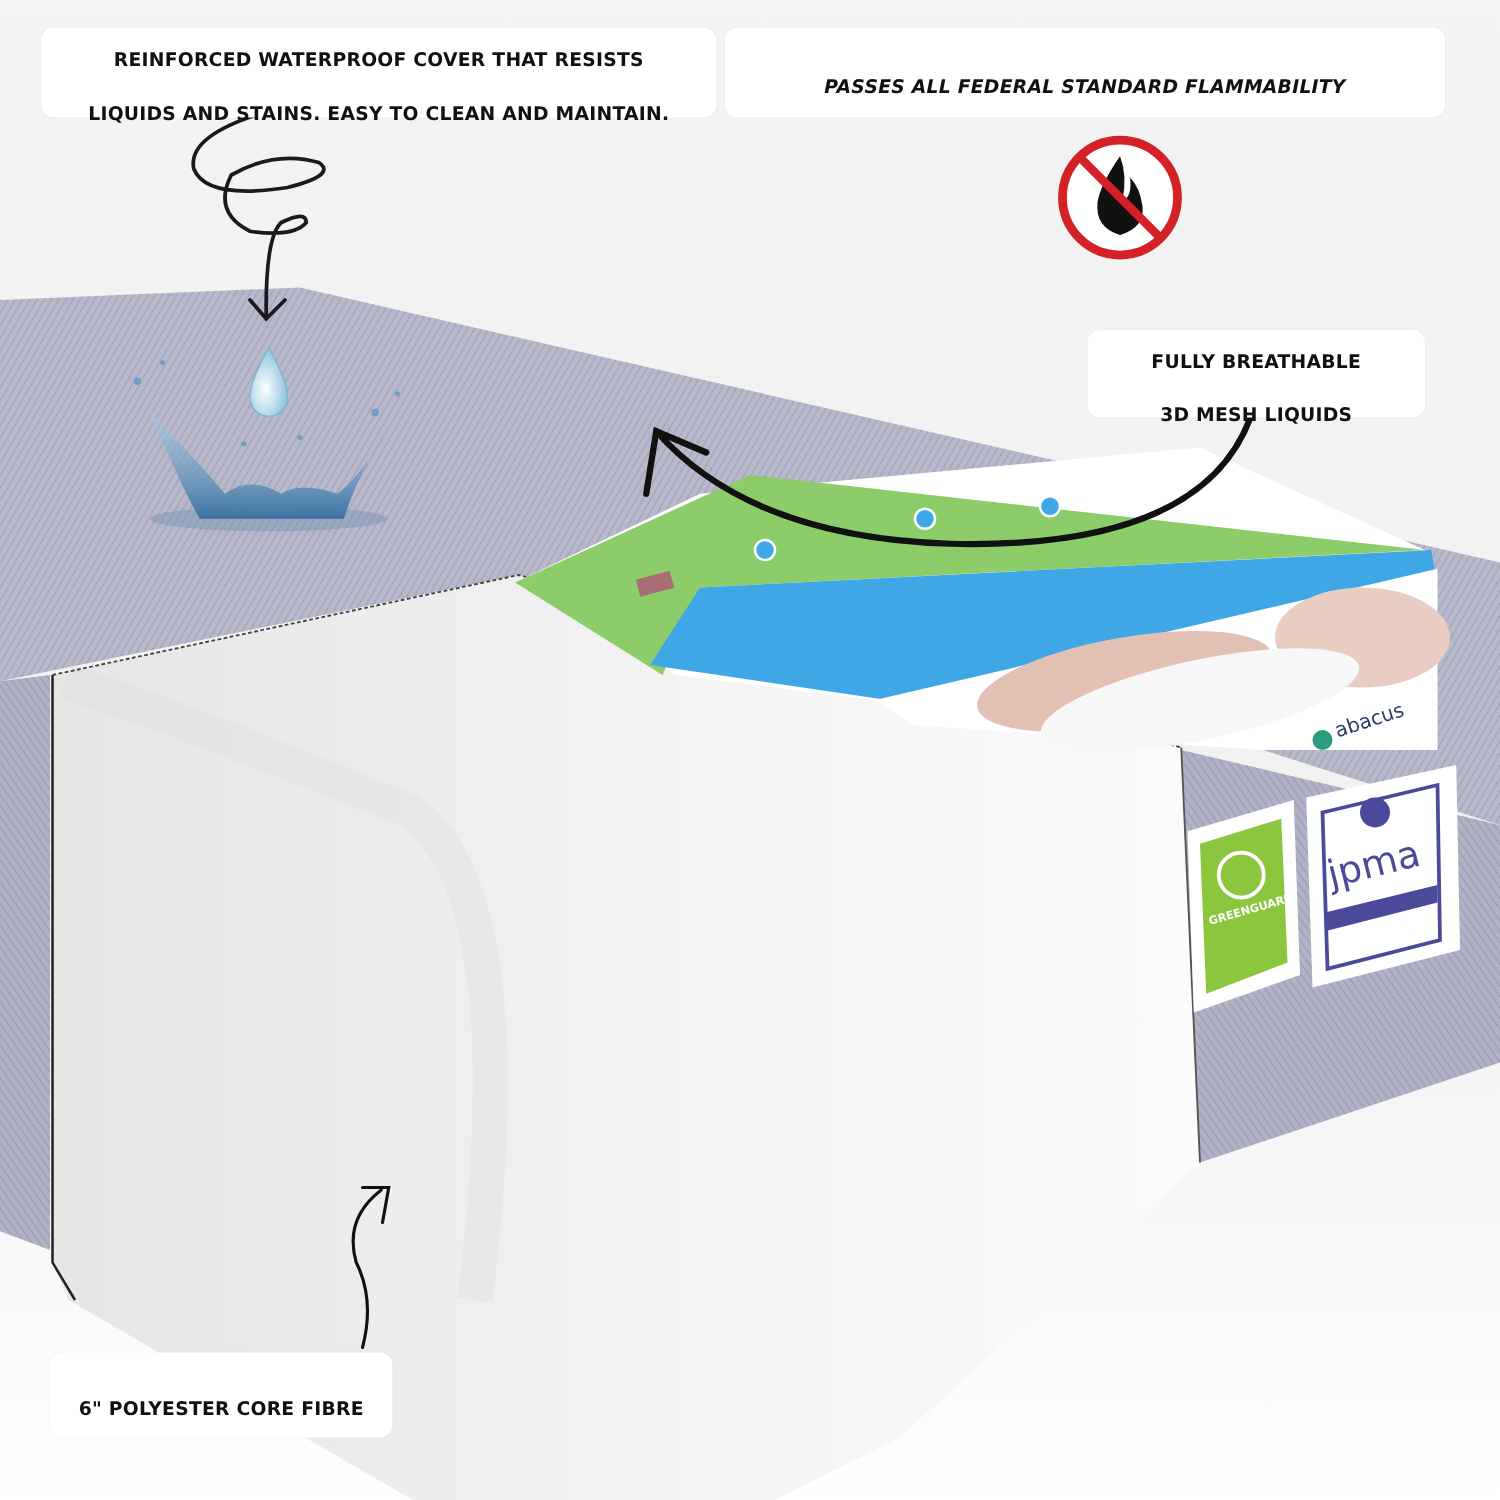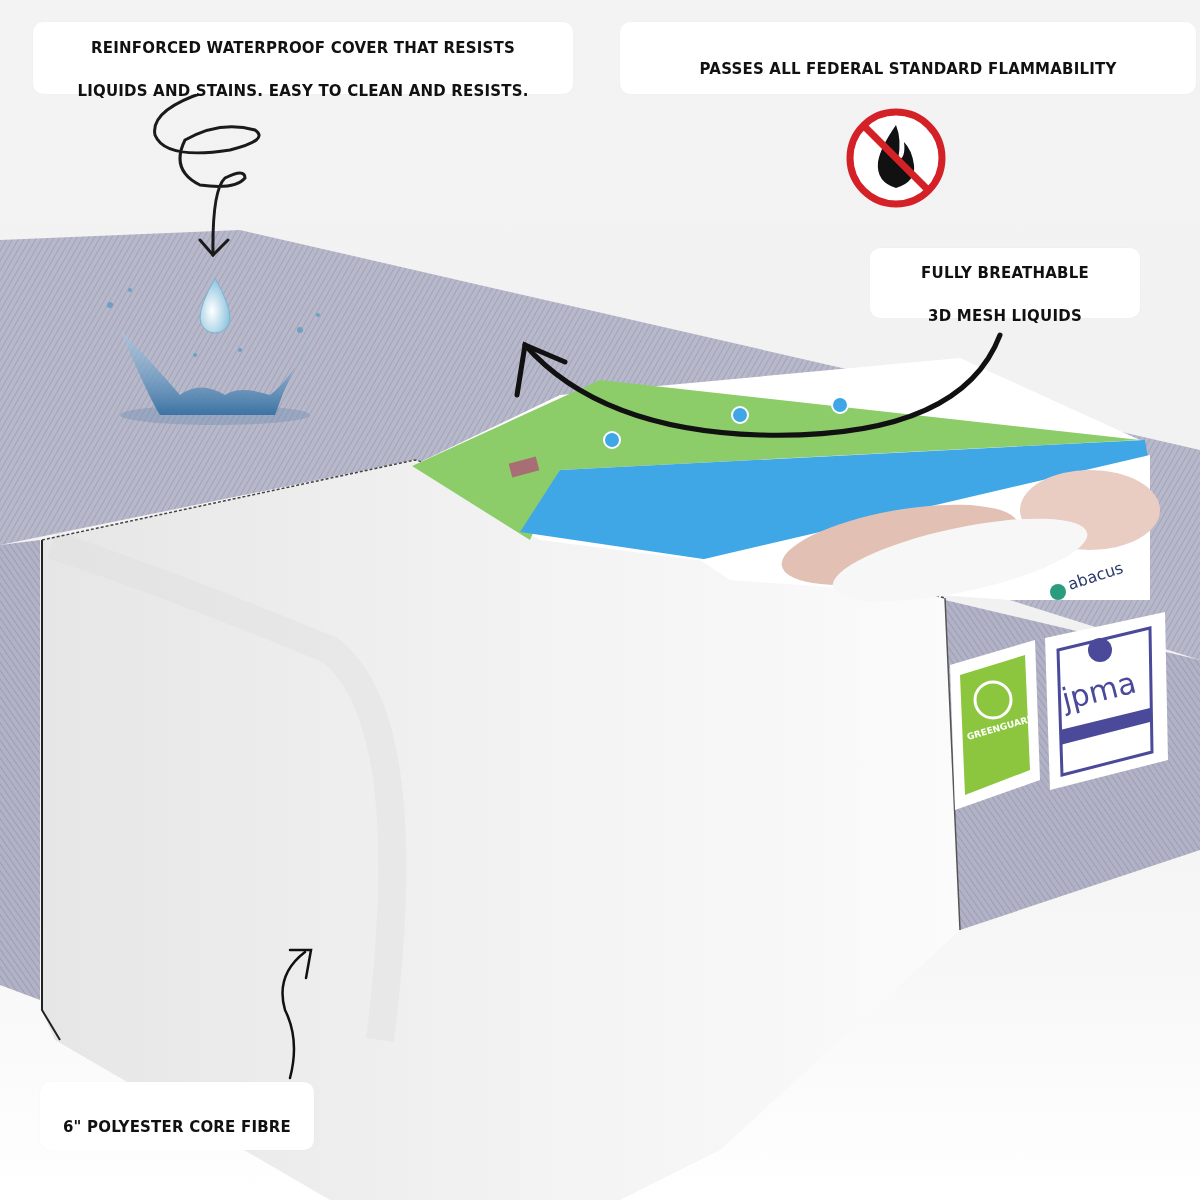--- a/index.html
+++ b/index.html
@@ -12,22 +12,22 @@
   svg.art { position: absolute; left: 0; top: 0; width: 1200px; height: 1200px; }
 
   .callout {
     position: absolute; background: #ffffff; border-radius: 10px;
     display: flex; align-items: center; justify-content: center; text-align: center;
     font-weight: 700; color: #111; letter-spacing: 0.2px; line-height: 1.3;
     font-size: 15px; box-shadow: 0 0 2px rgba(0,0,0,0.04);
   }
   .callout span { display: block; margin-top: 24px; }
   #callout-waterproof { left: 33px; top: 22px; width: 540px; height: 72px; }
-  #callout-flammability { left: 620px; top: 22px; width: 576px; height: 72px; }
-  #callout-mesh { left: 870px; top: 248px; width: 270px; height: 70px; }
+  #callout-flammability { left: 580px; top: 22px; width: 576px; height: 72px; font-style: italic; }
+  #callout-mesh { left: 870px; top: 264px; width: 270px; height: 70px; }
   #callout-core { left: 40px; top: 1082px; width: 274px; height: 68px; }
 </style>
 </head>
 <body>
 
 <div class="stage">
 
   <svg class="art" viewBox="0 0 1200 1200">
     <defs>
       <pattern id="mesh" patternUnits="userSpaceOnUse" width="5" height="5" patternTransform="rotate(30)">
@@ -126,21 +126,21 @@
     <g>
       <circle cx="896" cy="158" r="46" fill="#ffffff" stroke="#d42027" stroke-width="7"></circle>
       <path d="M896,125 Q880,148 878,162 Q876,182 896,188 Q916,182 914,165 Q912,150 904,142 Q906,158 898,160 Q902,140 896,125 Z" fill="#111"></path>
       <line x1="865" y1="127" x2="927" y2="189" stroke="#d42027" stroke-width="7"></line>
     </g>
   </svg>
 
   <div id="callout-waterproof" class="callout">
     <div>
       <span>REINFORCED WATERPROOF COVER THAT RESISTS</span>
-      <span>LIQUIDS AND STAINS. EASY TO CLEAN AND RESISTS.</span>
+      <span>LIQUIDS AND STAINS. EASY TO CLEAN AND MAINTAIN.</span>
     </div>
   </div>
 
   <div id="callout-flammability" class="callout">
     <div>
       <span>PASSES ALL FEDERAL STANDARD FLAMMABILITY</span>
     </div>
   </div>
 
   <div id="callout-mesh" class="callout">

